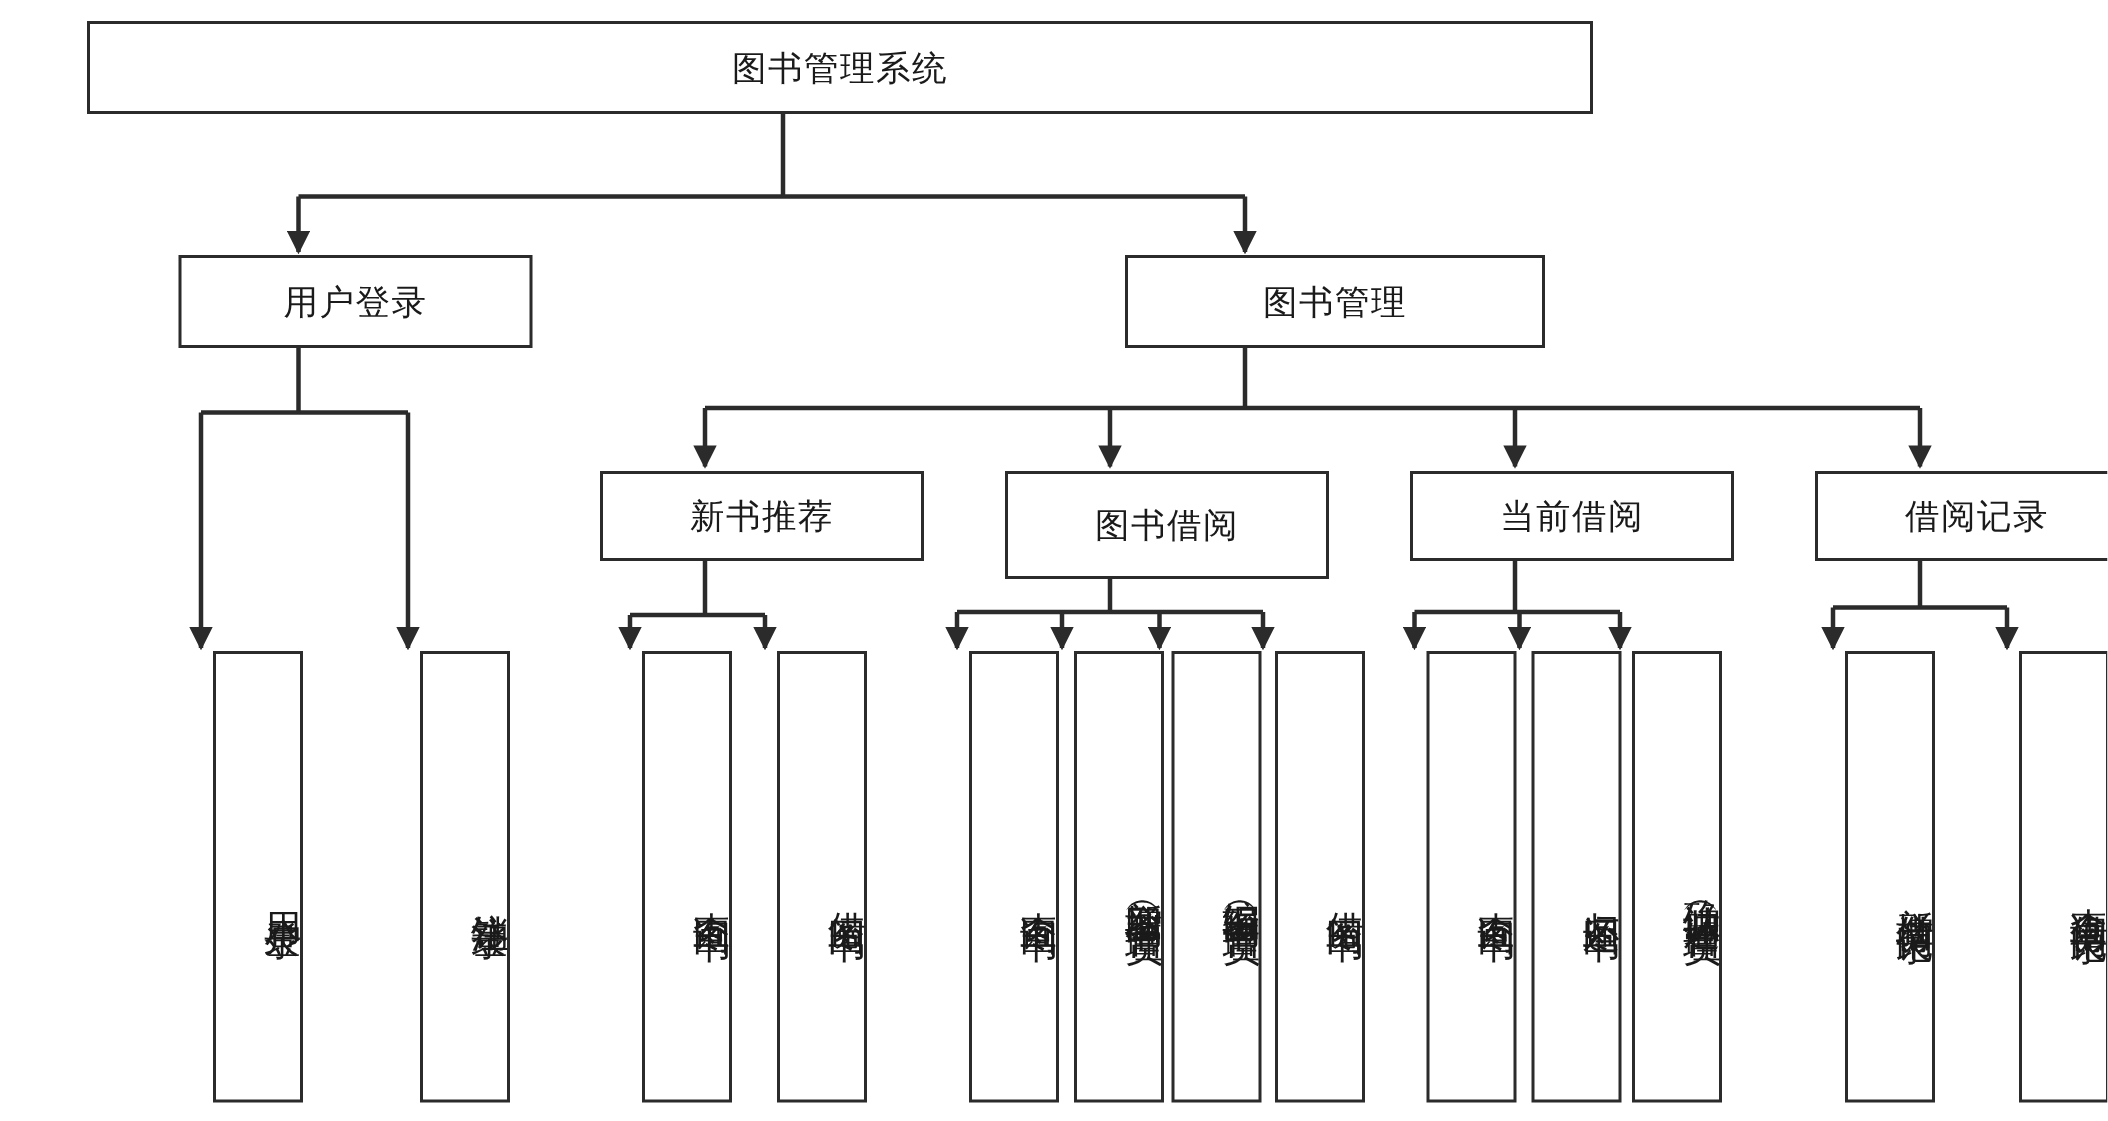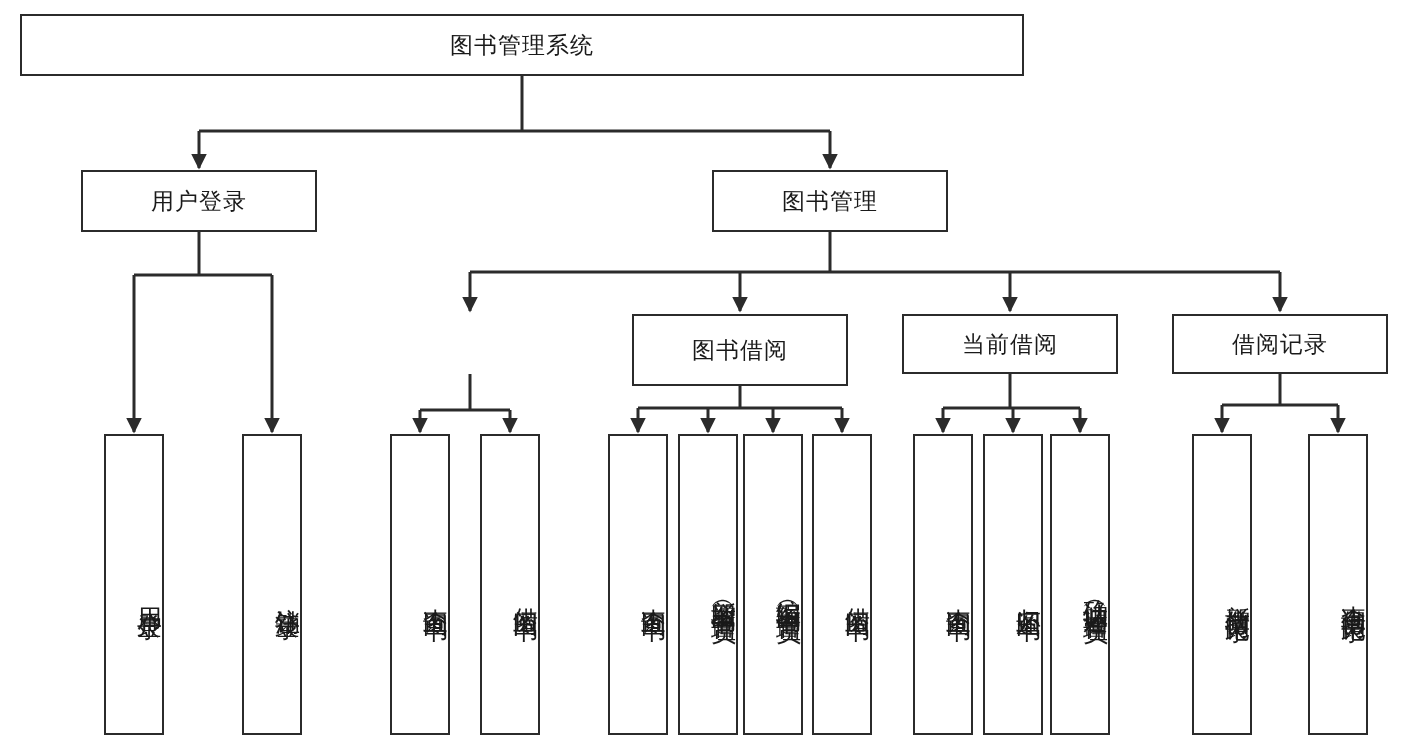--- a/index.html
+++ b/index.html
@@ -20,20 +20,21 @@
   .box{
     position:absolute;
     box-sizing:border-box;
     background:#ffffff;
     border:2.5px solid #2b2b2b;
     display:flex;
     align-items:center;
     justify-content:center;
     color:#1a1a1a;
     z-index:2;
+    margin-left:38px;
   }
   .box.h{
     font-size:23px;
     letter-spacing:1px;
   }
   .box.v{
     writing-mode:vertical-rl;
     text-orientation:upright;
     font-size:25px;
     letter-spacing:3px;
@@ -109,22 +110,23 @@
       <path d="M 1280 374 L 1280 405"></path>
       <path d="M 1222 405 L 1338 405"></path>
       <path d="M 1222 405 L 1222 432" marker-end="url(#arrow)"></path>
       <path d="M 1338 405 L 1338 432" marker-end="url(#arrow)"></path>
     </g>
   </svg>
 
   <div class="box h" style="left:20px;top:14px;width:1004px;height:62px;">图书管理系统</div>
 
   <div class="box h" style="left:81px;top:170px;width:236px;height:62px;">用户登录</div>
-  <div class="box h" style="left:712px;top:170px;width:236px;height:62px;">图书管理</div>
+  <div class="box h" style="left:712px;top:170px;width:280px;height:62px;">图书管理</div>
 
+  <div class="box h" style="left:362px;top:314px;width:216px;height:60px;">新书推荐</div>
   <div class="box h" style="left:632px;top:314px;width:216px;height:72px;">图书借阅</div>
   <div class="box h" style="left:902px;top:314px;width:216px;height:60px;">当前借阅</div>
   <div class="box h" style="left:1172px;top:314px;width:216px;height:60px;">借阅记录</div>
 
   <div class="box v" style="left:104px;top:434px;width:60px;height:301px;">用户登录</div>
   <div class="box v" style="left:242px;top:434px;width:60px;height:301px;">注销登录</div>
 
   <div class="box v" style="left:390px;top:434px;width:60px;height:301px;">查询图书</div>
   <div class="box v" style="left:480px;top:434px;width:60px;height:301px;">借阅图书</div>
 

